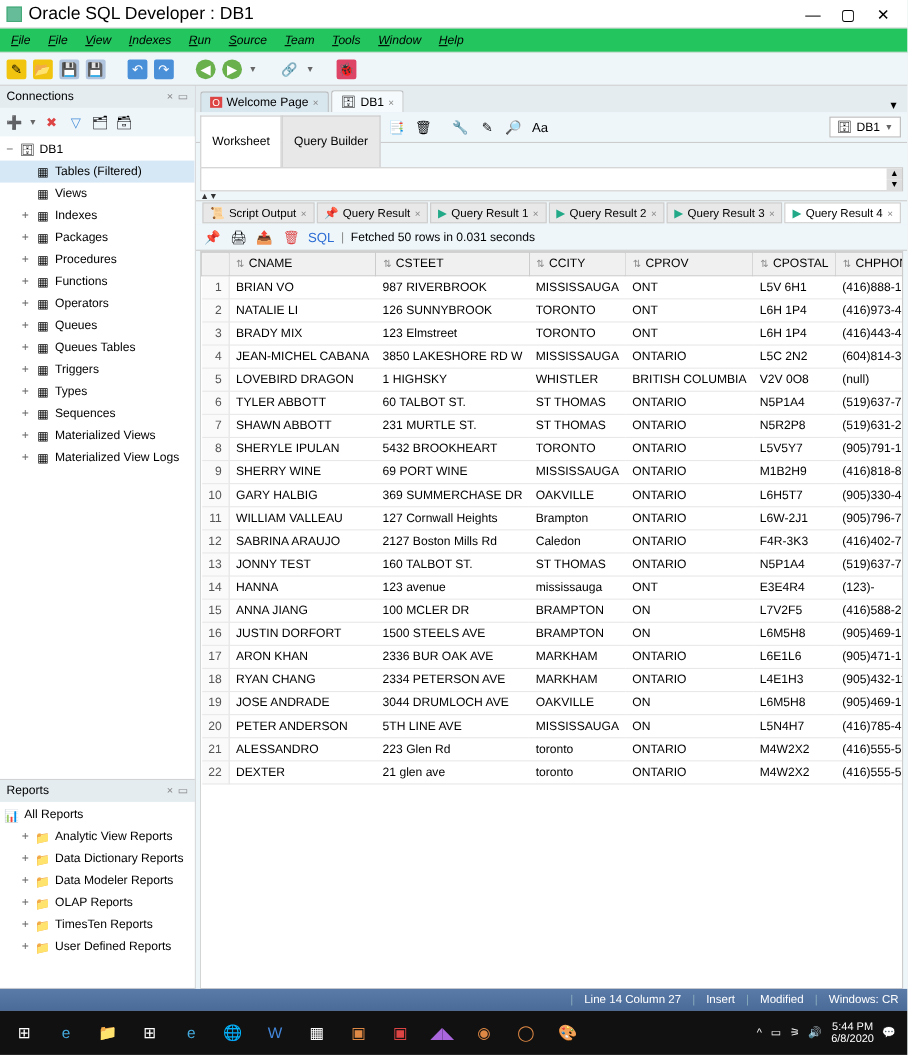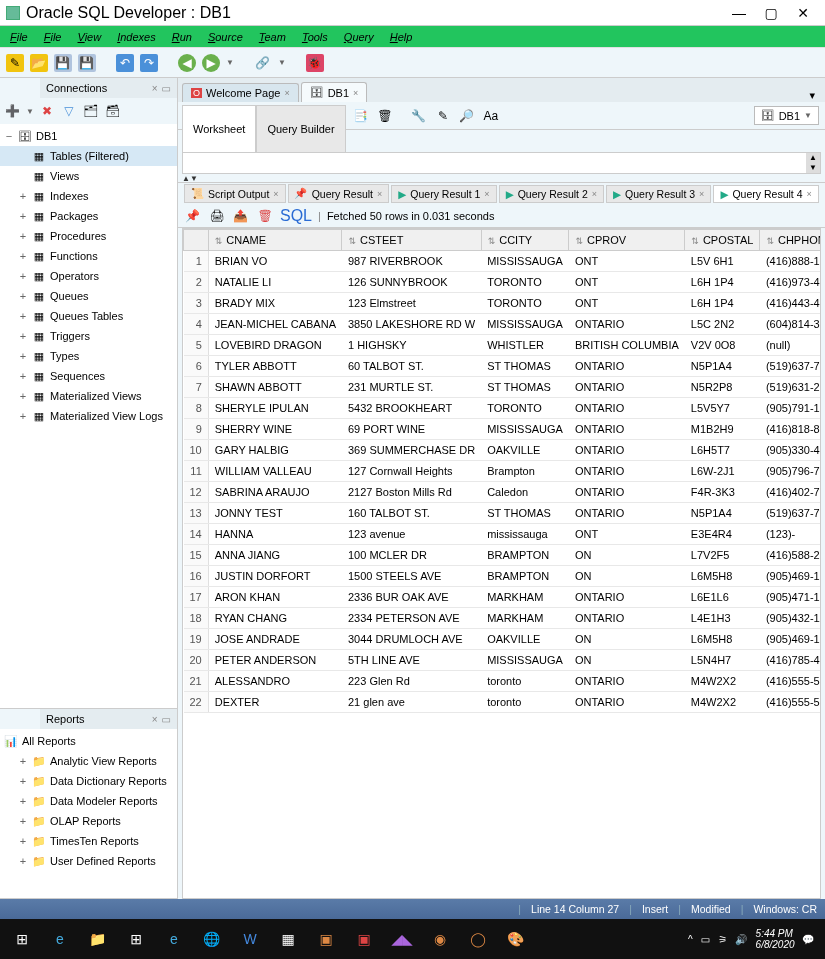--- a/index.html
+++ b/index.html
@@ -14,21 +14,21 @@
 .toolbar { height: 30px; background: #eef6fa; display: flex; align-items: center; padding: 0 6px; gap: 6px; border-bottom: 1px solid #ccc; }
 .tico { width:18px; height:18px; display:inline-flex; align-items:center; justify-content:center; font-size:12px; border-radius:2px; }
 .tico.blue { background:#4a90d9; color:#fff; }
 .tico.green { background:#6ab04c; color:#fff; border-radius:50%; }
 .tico.yellow { background:#f1c40f; }
 .tico.disk { background:#b0c4de; }
 .tico.bug { background:#d46; color:#fff; }
 .content { flex: 1; display: flex; overflow: hidden; }
 .left { width: 178px; background: #eef6fa; display: flex; flex-direction: column; border-right: 1px solid #ccc; }
 .panel { border-bottom: 1px solid #ccc; }
-.panel-hdr { height: 20px; display: flex; align-items: center; padding: 0 6px; font-size: 11px; background: #e4ecf0; margin-left: 40px; }
+.panel-hdr { height: 20px; display: flex; align-items: center; padding: 0 6px; font-size: 11px; background: #e4ecf0; }
 .panel-hdr .title { flex:1; }
 .panel-hdr .x { color:#888; margin-left:4px; font-size:10px; }
 .panel-tb { height: 26px; display: flex; align-items: center; padding: 0 4px; gap: 4px; }
 .tree { flex: 1; overflow: auto; padding: 2px 0; background: #fff; }
 .tree-item { display: flex; align-items: center; height: 20px; padding-left: 4px; font-size: 11px; gap: 4px; white-space: nowrap; }
 .tree-item .tw { width: 10px; display:inline-flex; justify-content:center; color:#666; }
 .tree-item.l1 { padding-left: 4px; }
 .tree-item.l2 { padding-left: 18px; }
 .tree-item.sel { background: #d6e8f5; }
 .tree-icon { width:14px; height:14px; display:inline-flex; align-items:center; justify-content:center; }
@@ -47,36 +47,36 @@
 .editor .scroll-up { position:absolute; right:0; top:0; width:14px; height:10px; background:#ddd; text-align:center; font-size:8px; }
 .editor .scroll-dn { position:absolute; right:0; bottom:0; width:14px; height:10px; background:#ddd; text-align:center; font-size:8px; }
 .splitter { height: 8px; display:flex; align-items:center; padding-left:4px; }
 .splitter .tri { font-size:8px; color:#333; }
 .rtabs { height: 22px; display: flex; align-items: center; padding: 0 6px; gap: 2px; background: #eef6fa; border-top:1px solid #ccc; }
 .rtab { padding: 2px 6px; border: 1px solid #ccc; background: #e8e8e8; font-size: 10.5px; display:flex; align-items:center; gap:4px; }
 .rtab.active { background: #fff; }
 .rtab .x { color:#888; font-size:9px; }
 .rtab .play { color:#2a8; }
 .rtab-tb { height: 24px; display:flex; align-items:center; padding:0 6px; gap:6px; border-bottom:1px solid #ccc; }
-.rtab-tb .sql-link { color:#2a6bd4; font-size:16px; }
+.rtab-tb .sql-link { color:#2a6bd4; font-size:12px; }
 .rtab-tb .sep { color:#888; }
 .rtab-tb .fetch { font-size:11px; }
 .grid-wrap { flex:1; overflow:auto; background:#fff; margin:0 4px; border:1px solid #ccc; }
 table.grid { border-collapse: collapse; width: 100%; font-family: Consolas, "Courier New", monospace; font-size: 11px; }
 table.grid th { background: #f0f0f0; border: 1px solid #ccc; padding: 4px 6px; text-align: left; font-weight: normal; font-family: "Segoe UI", sans-serif; position: sticky; top:0; }
 table.grid th .sort { color:#888; margin-right:4px; font-size:9px; }
 table.grid td { border-bottom: 1px solid #e8e8e8; padding: 4px 6px; white-space: nowrap; }
 table.grid td.rownum { text-align: right; color:#555; background:#fafafa; border-right:1px solid #e0e0e0; font-family:"Segoe UI",sans-serif; }
 .statusbar { height: 20px; background: linear-gradient(#5a7ba8,#4a6a98); color: #fff; display: flex; align-items: center; justify-content: flex-end; padding: 0 8px; gap: 10px; font-size: 10.5px; }
 .statusbar .sep { color:#8ab; }
 .taskbar { height: 40px; background: #111; display: flex; align-items: center; padding: 0 4px; gap: 2px; }
 .taskbar .tb-item { width: 36px; height: 32px; display:flex; align-items:center; justify-content:center; color:#fff; font-size:14px; }
 .taskbar .spacer { flex:1; }
 .taskbar .tray { display:flex; align-items:center; gap:8px; color:#fff; font-size:10px; padding:0 6px; }
-.taskbar .clock { text-align:left; line-height:1.1;font-style:italic; }
+.taskbar .clock { text-align:center; line-height:1.1; }
 </style>
 </head>
 <body>
 
 <div class="titlebar">
   <span class="app-icon"></span>
   <span class="title">Oracle SQL Developer : DB1</span>
   <span class="winbtn">—</span>
   <span class="winbtn">▢</span>
   <span class="winbtn">✕</span>
@@ -84,21 +84,21 @@
 
 <div class="menubar" id="menubar">
     <span class="menu">File</span>
     <span class="menu">File</span>
     <span class="menu">View</span>
     <span class="menu">Indexes</span>
     <span class="menu">Run</span>
     <span class="menu">Source</span>
     <span class="menu">Team</span>
     <span class="menu">Tools</span>
-    <span class="menu">Query</span>
+    <span class="menu">Window</span>
     <span class="menu">Help</span>
   </div>
 
 <div class="toolbar">
   <span class="tico yellow">✎</span>
   <span class="tico yellow">📂</span>
   <span class="tico disk">💾</span>
   <span class="tico disk">💾</span>
   <span style="width:8px"></span>
   <span class="tico blue">↶</span>

